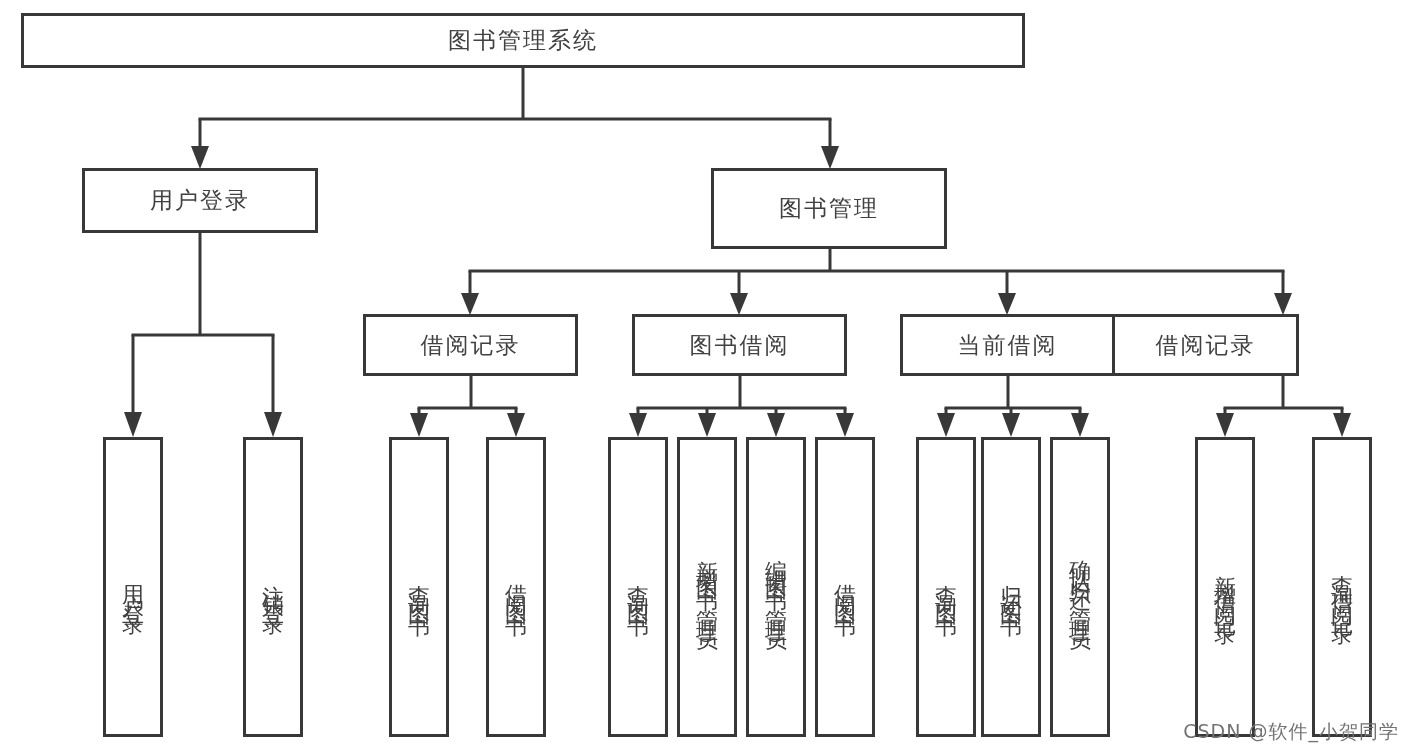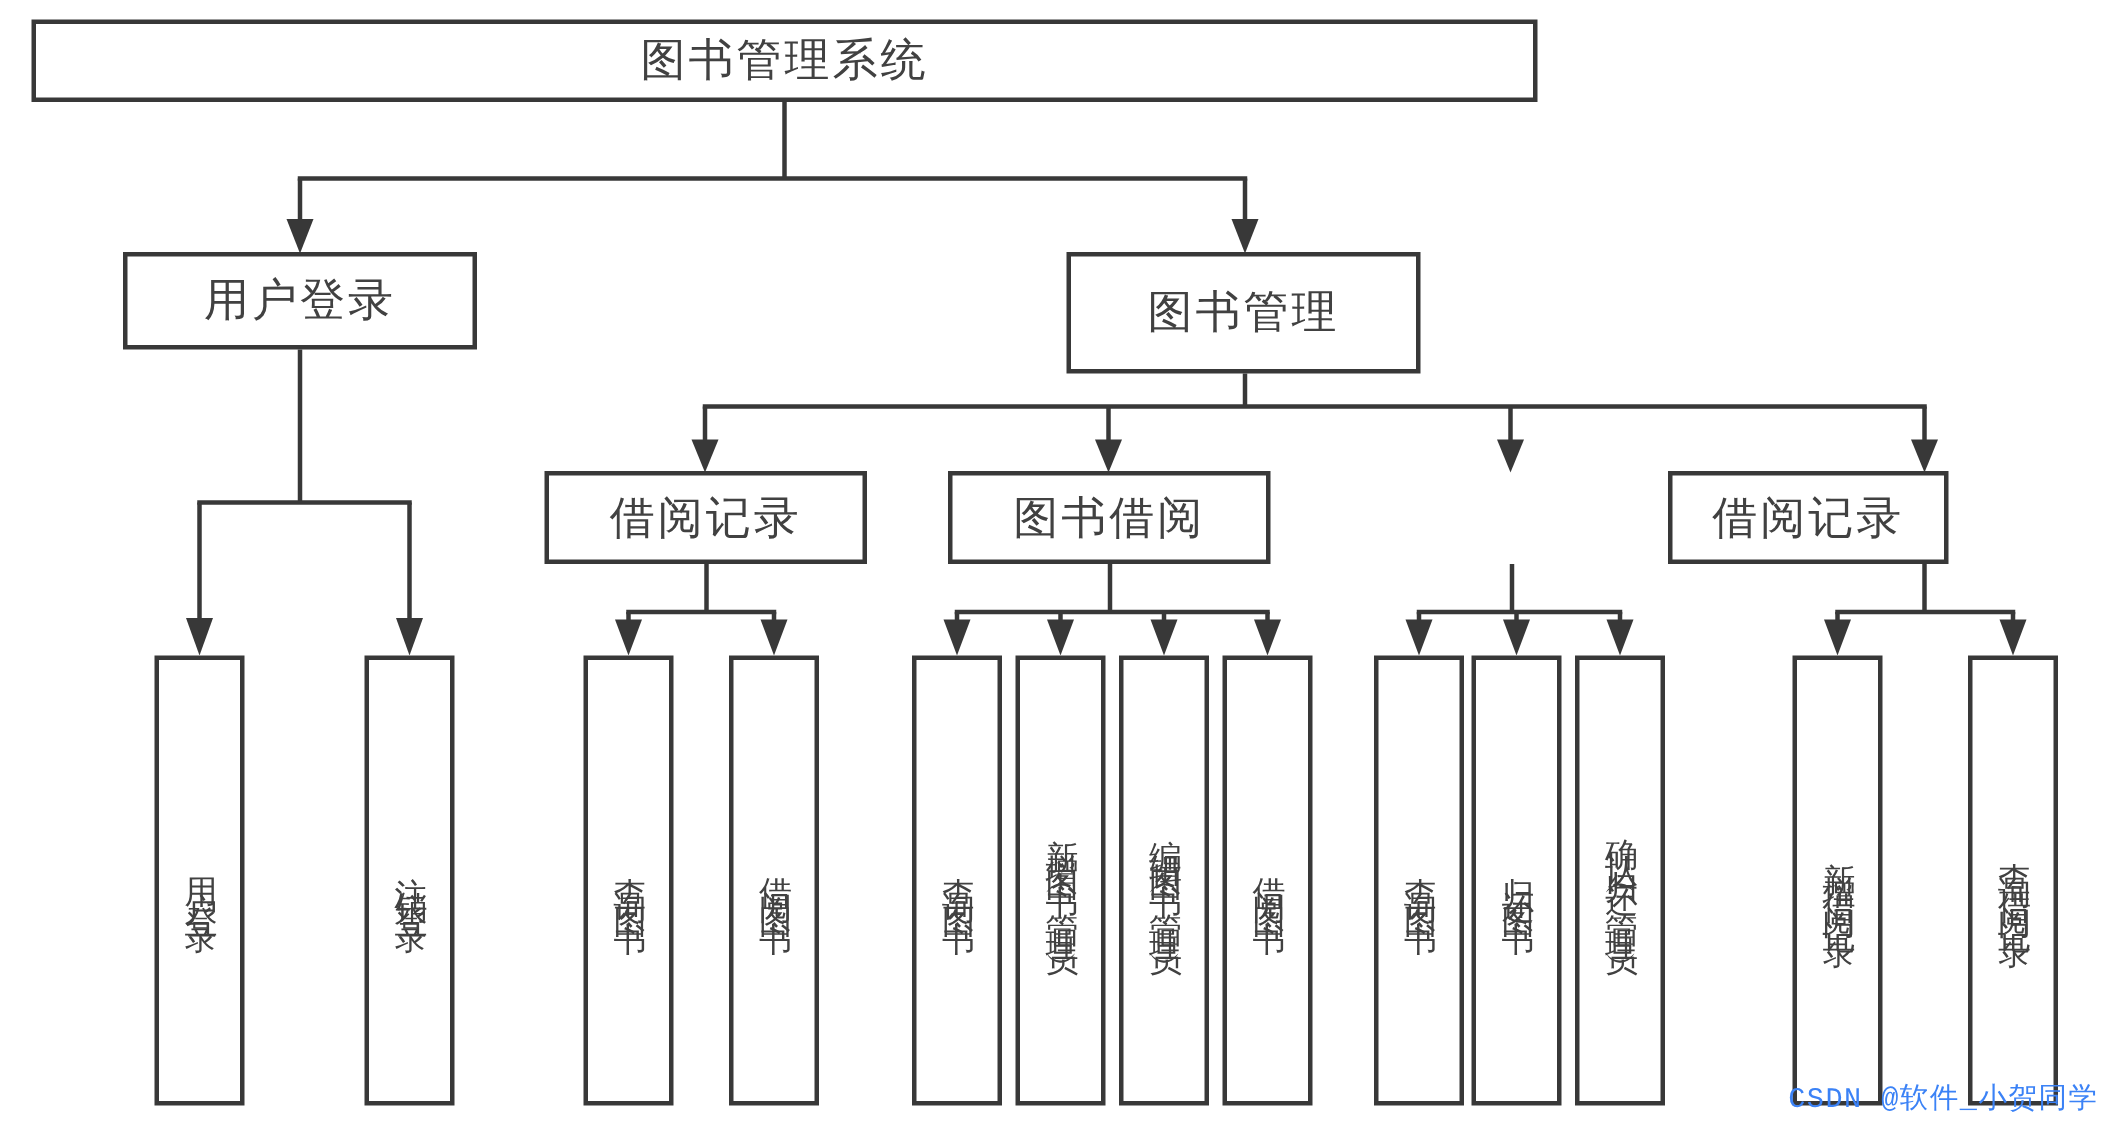--- a/index.html
+++ b/index.html
@@ -16,40 +16,39 @@
     position: absolute;
     box-sizing: border-box;
     background: #ffffff;
     border: 3px solid #383838;
     display: flex;
     align-items: center;
     justify-content: center;
     color: #414141;
   }
   .hlabel span {
-    font-size: 30px;
+    font-size: 23px;
     letter-spacing: 2px;
     white-space: nowrap;
   }
   .vbox span {
     writing-mode: vertical-rl;
     text-orientation: mixed;
     font-size: 22px;
     letter-spacing: 10px;
     line-height: 1;
   }
   .watermark {
     position: absolute;
     right: 6px;
     bottom: 2px;
     font-size: 19px;
     letter-spacing: 1px;
-    color: #3b82f6;
+    color: #737373;
     white-space: nowrap;
-    font-family: Liberation Mono, monospace;
   }
 </style>
 </head>
 <body>
 
 <div class="canvas">
 
   <svg class="wires" width="1405" height="747" viewBox="0 0 1405 747">
 
     <g stroke="#383838" stroke-width="3" fill="none">
@@ -136,20 +135,23 @@
   <div class="box hlabel" style="left:711px;top:168px;width:236px;height:81px">
     <span>图书管理</span>
   </div>
 
   <div class="box hlabel" style="left:363px;top:314px;width:215px;height:62px">
     <span>借阅记录</span>
   </div>
   <div class="box hlabel" style="left:632px;top:314px;width:215px;height:62px">
     <span>图书借阅</span>
   </div>
+  <div class="box hlabel" style="left:900px;top:314px;width:215px;height:62px">
+    <span>当前借阅</span>
+  </div>
   <div class="box hlabel" style="left:1112px;top:314px;width:187px;height:62px">
     <span>借阅记录</span>
   </div>
 
   <div class="box vbox" style="left:103px;top:437px;width:60px;height:300px">
     <span>用户登录</span>
   </div>
   <div class="box vbox" style="left:243px;top:437px;width:60px;height:300px">
     <span>注销登录</span>
   </div>

